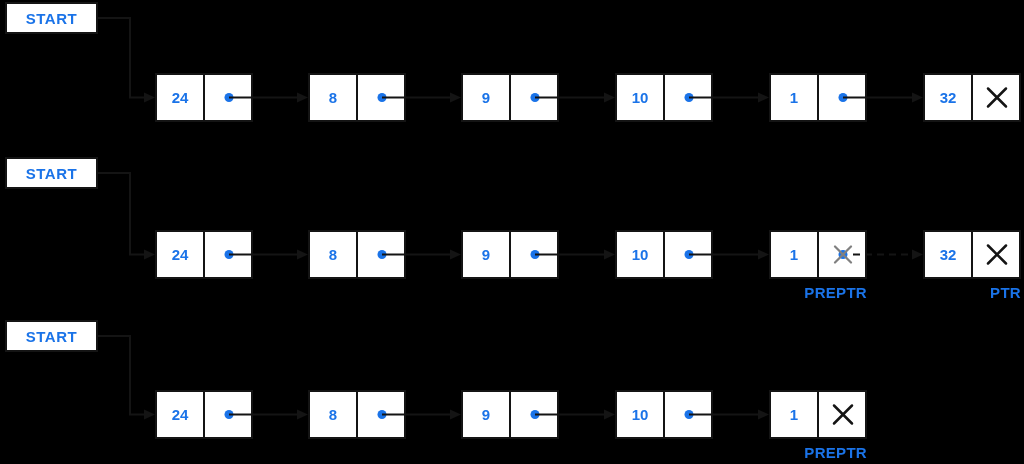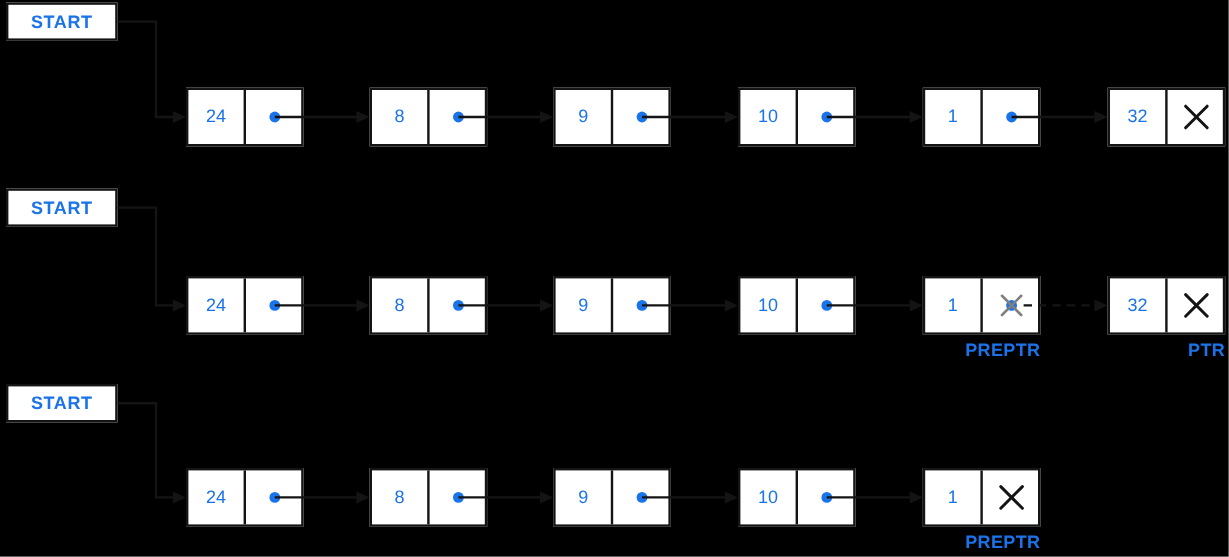--- a/index.html
+++ b/index.html
@@ -35,21 +35,21 @@
     z-index: 2;
   }
   .cell {
     flex: 1 1 50%;
     display: flex;
     align-items: center;
     justify-content: center;
   }
   .cell.data { border-right: 2px solid #141414; }
   .node-value {
-    font-weight: 400;
+    font-weight: 700;
     font-size: 15px;
   }
   .ptr-label {
     position: absolute;
     text-align: right;
     font-weight: 700;
     font-size: 15px;
     letter-spacing: 0.3px;
     z-index: 2;
   }

